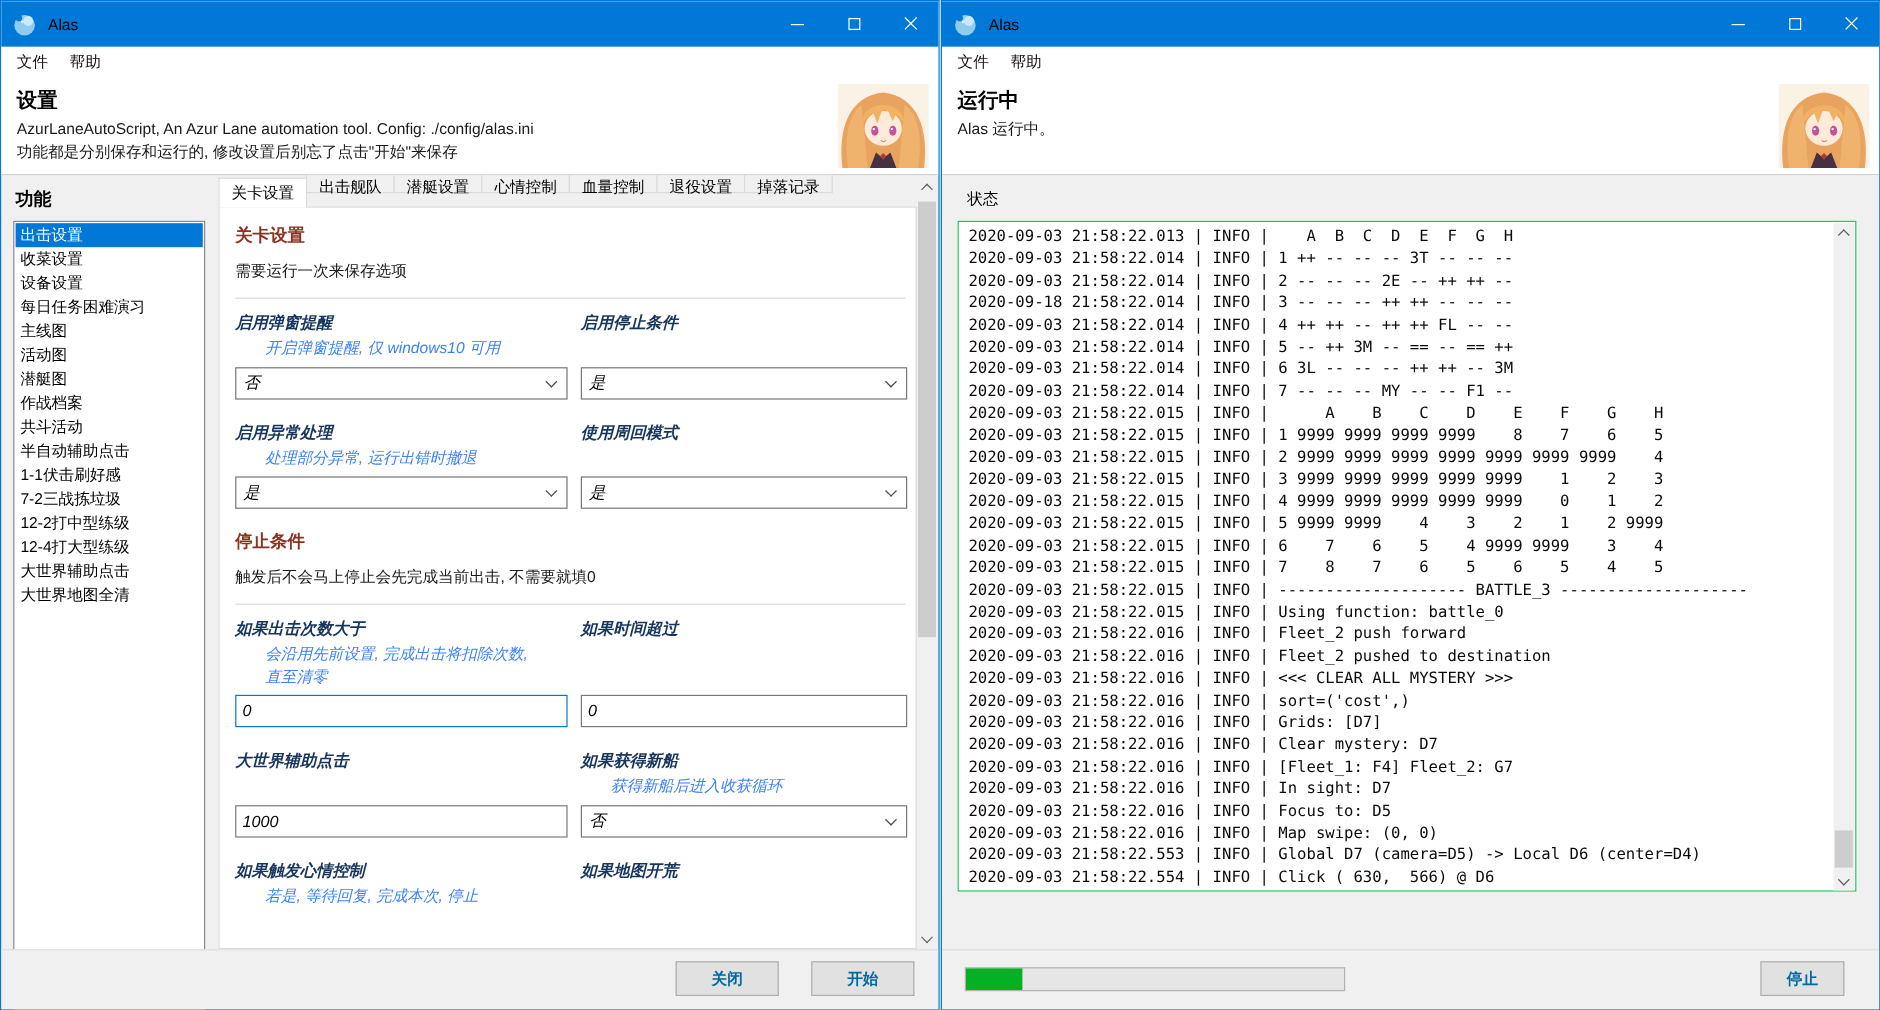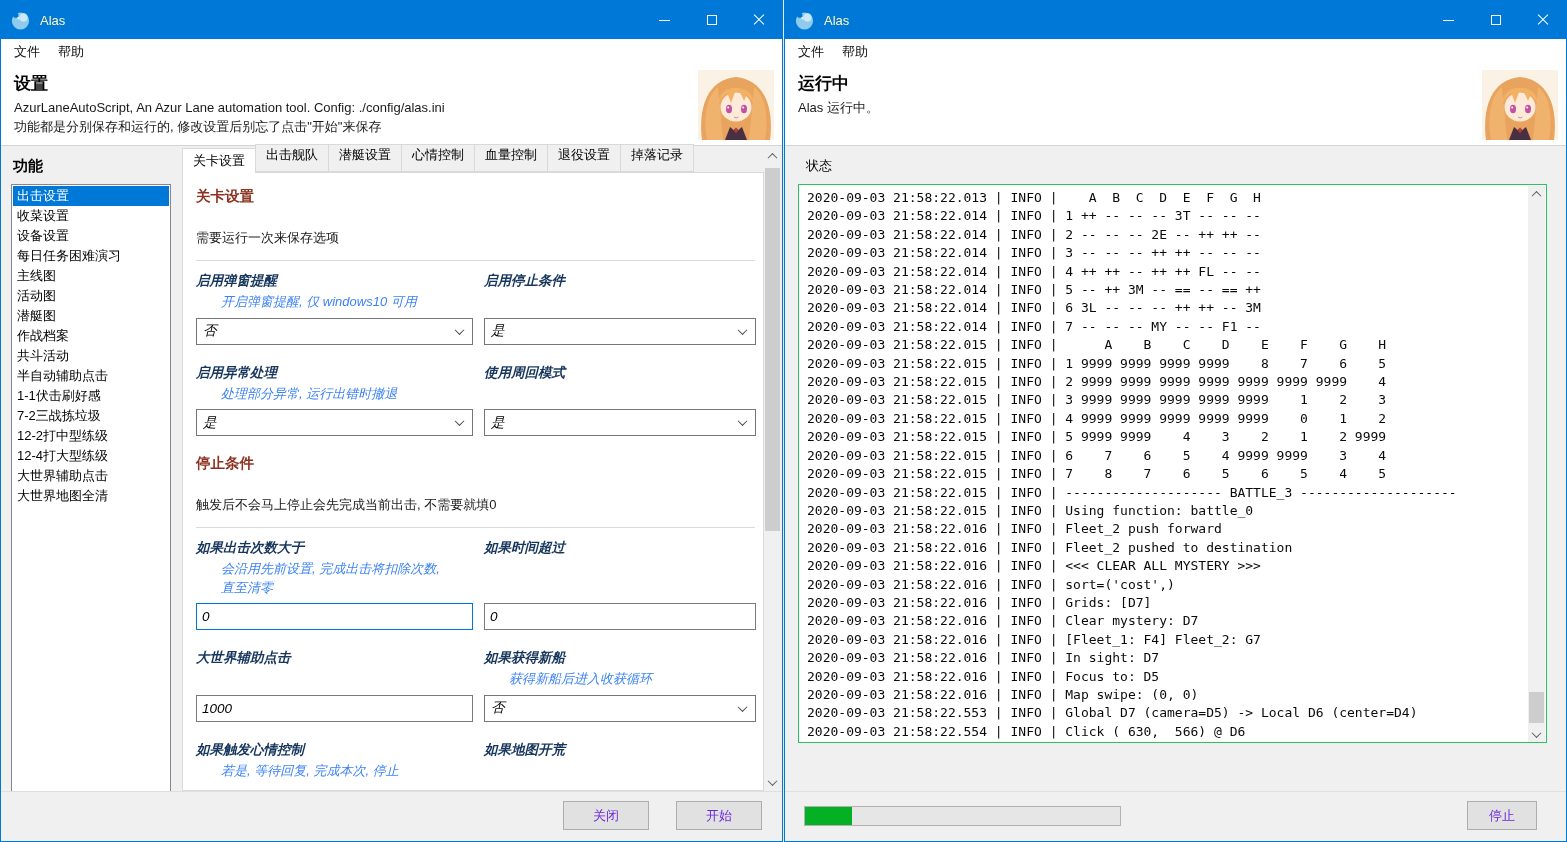--- a/index.html
+++ b/index.html
@@ -6,21 +6,21 @@
   html,body { width:1567px; height:842px; overflow:hidden; background:#e8e8e8;
               font-family:"Liberation Sans","DejaVu Sans",sans-serif; }
 
   .window { position:absolute; top:0; width:783px; height:842px; background:#f0f0f0;
             border:1px solid #0078d7; overflow:hidden; }
   #win-left { left:0; }
   #win-right { left:784px; }
 
   
   .titlebar { position:absolute; top:0; left:0; right:0; height:38px; background:var(--accent,#0078d7);
-              display:flex; align-items:center; color:#fef9c3; }
+              display:flex; align-items:center; color:#000000; }
   .logo { width:21px; height:21px; margin-left:9px; flex:0 0 auto; }
   .title-text { margin-left:9px; font-size:13px; }
   .win-controls { margin-left:auto; display:flex; height:100%; }
   .win-btn { width:47px; height:100%; display:flex; align-items:center; justify-content:center; cursor:default; }
   .g-min { width:11px; height:1px; background:#fff; }
   .g-max { width:10px; height:10px; border:1px solid #fff; }
   .g-close { position:relative; width:12px; height:12px; }
   .g-close::before,.g-close::after { content:""; position:absolute; left:-1px; top:5px; width:14px; height:1px; background:#fff; }
   .g-close::before { transform:rotate(45deg); }
   .g-close::after  { transform:rotate(-45deg); }
@@ -37,29 +37,29 @@
 
   
   .sidebar-heading { position:absolute; left:12px; top:156px; font-size:15px; font-weight:bold; color:#000; }
   .listbox { position:absolute; left:10px; top:183px; width:160px; height:724px; background:#fff;
              border:1px solid #828790; padding:1px; overflow:hidden; }
   .list-item { font-size:13px; line-height:20px; padding:0 4px; white-space:nowrap; color:#000; }
   .list-item.selected { background:var(--accent,#0078d7); color:#fff; }
 
   
   .tab-strip { position:absolute; left:181px; top:147px; height:25px; display:flex; align-items:flex-end; z-index:4; }
-  .tab { height:28px; line-height:19px; padding:0 10px; font-size:13px; background:#f0f0f0;
-         border:1px solid #d9d9d9; margin-bottom:1px; color:#000; }
+  .tab { height:16px; line-height:19px; padding:0 10px; font-size:13px; background:#f0f0f0;
+         border:1px solid #d9d9d9; margin-bottom:12px; color:#000; }
   .tab + .tab { margin-left:-1px; }
   .tab.active { height:25px; line-height:24px; background:#fff; border-bottom:none; margin-bottom:0; z-index:5; }
   .content-panel { position:absolute; left:181px; top:171px; width:582px; height:619px; background:#fff;
                    border:1px solid #d9d9d9; overflow:hidden; z-index:1; }
   .form-area { padding:0 8px 0 13px; }
   .section-title { color:var(--maroon,#8b3220); font-size:14.5px; font-weight:bold; margin-top:14px; }
-  .section-desc { font-size:13px; color:#1a1a1a; margin-top:23px; }
+  .section-desc { font-size:13px; color:#1a1a1a; margin-top:11px; }
   .divider { border:none; border-top:1px solid #dadada; margin:13px 0 10px; }
   .form-row { display:grid; grid-template-columns:277px 272px; column-gap:11px; margin-bottom:18px; }
   .field { display:flex; flex-direction:column;font-style:italic; }
   .field-label { font-size:13.5px; font-weight:bold; color:var(--label,#17365d); line-height:19px; margin-bottom:3px; }
   .field-desc { font-size:13px; color:#3b82f6; line-height:18.5px; white-space:pre-line; margin-bottom:6px;margin-left:25px; }
   .combo { margin-top:auto; height:27px; background:#fff; border:1px solid #767676; display:flex;
            align-items:center; justify-content:space-between; padding:0 9px 0 6px; font-size:13.5px; color:#000; }
   .chev { width:7px; height:7px; border-right:1.4px solid #4a4a4a; border-bottom:1.4px solid #4a4a4a;
           transform:rotate(45deg) translate(-1px,-1px); }
   .textbox { margin-top:auto; height:27px; background:#fff; border:1px solid #7a7a7a;
@@ -84,21 +84,21 @@
                border:1px solid #22c55e; overflow:hidden; }
   .log-lines { padding:4px 0 0 8px; font-family:"DejaVu Sans Mono","Liberation Mono",monospace;
                font-size:13px; line-height:18.4px; color:#0a0a0a; }
   .log-line { white-space:pre; }
   #log-scroll { right:1px; top:1px; height:557px; }
 
   
   .bottom-bar { position:absolute; left:0; right:0; top:790px; height:51px; background:#f0f0f0;
                 border-top:1px solid #dfdfdf; }
   .btn { position:absolute; top:9px; height:29px; background:#e1e1e1; border:1px solid #adadad;
-         font-size:13px; display:flex; align-items:center; justify-content:center; color:#6d28d9; }
+         font-size:13px; display:flex; align-items:center; justify-content:center; color:#0369a1;font-weight:bold; }
   #btn-close { right:133px; width:86px; }
   #btn-start { right:20px;  width:86px; }
   #btn-stop  { right:29px;  width:70px; }
   .progress-track { position:absolute; left:19px; top:14px; width:317px; height:20px;
                     background:#e6e6e6; border:1px solid #b2b2b2; }
   .progress-fill { height:100%; background:var(--green,#06b025); width:0; }
 </style>
 </head>
 <body>
 
@@ -320,21 +320,21 @@
       <path d="M35.5 60 l2.5 3.4 l2.5 -3.4 l-2.5 -2.4 Z" fill="#b03a3a"></path>
     </svg>
   </div>
 
   <div class="status-label">状态</div>
   <div class="log-panel">
     <div class="log-lines" id="log-lines">
         <div class="log-line">2020-09-03 21:58:22.013 | INFO |    A  B  C  D  E  F  G  H</div>
         <div class="log-line">2020-09-03 21:58:22.014 | INFO | 1 ++ -- -- -- 3T -- -- --</div>
         <div class="log-line">2020-09-03 21:58:22.014 | INFO | 2 -- -- -- 2E -- ++ ++ --</div>
-        <div class="log-line">2020-09-03 21:58:22.014 | INFO | 3 -- -- -- ++ ++ -- -- --</div>
+        <div class="log-line">2020-09-18 21:58:22.014 | INFO | 3 -- -- -- ++ ++ -- -- --</div>
         <div class="log-line">2020-09-03 21:58:22.014 | INFO | 4 ++ ++ -- ++ ++ FL -- --</div>
         <div class="log-line">2020-09-03 21:58:22.014 | INFO | 5 -- ++ 3M -- == -- == ++</div>
         <div class="log-line">2020-09-03 21:58:22.014 | INFO | 6 3L -- -- -- ++ ++ -- 3M</div>
         <div class="log-line">2020-09-03 21:58:22.014 | INFO | 7 -- -- -- MY -- -- F1 --</div>
         <div class="log-line">2020-09-03 21:58:22.015 | INFO |      A    B    C    D    E    F    G    H</div>
         <div class="log-line">2020-09-03 21:58:22.015 | INFO | 1 9999 9999 9999 9999    8    7    6    5</div>
         <div class="log-line">2020-09-03 21:58:22.015 | INFO | 2 9999 9999 9999 9999 9999 9999 9999    4</div>
         <div class="log-line">2020-09-03 21:58:22.015 | INFO | 3 9999 9999 9999 9999 9999    1    2    3</div>
         <div class="log-line">2020-09-03 21:58:22.015 | INFO | 4 9999 9999 9999 9999 9999    0    1    2</div>
         <div class="log-line">2020-09-03 21:58:22.015 | INFO | 5 9999 9999    4    3    2    1    2 9999</div>

